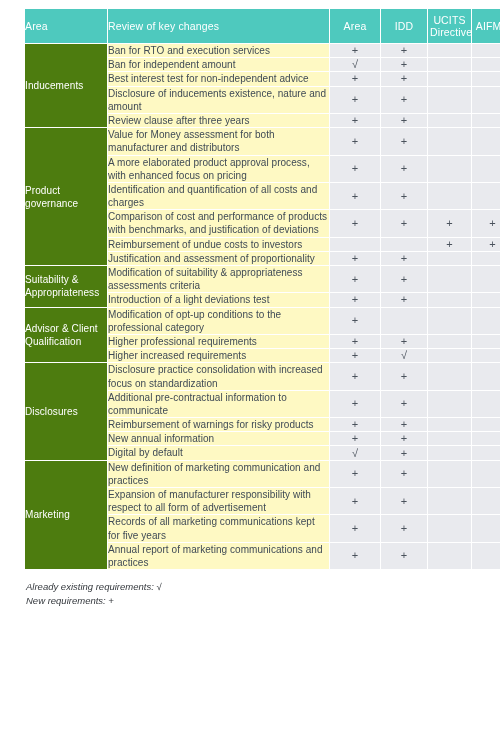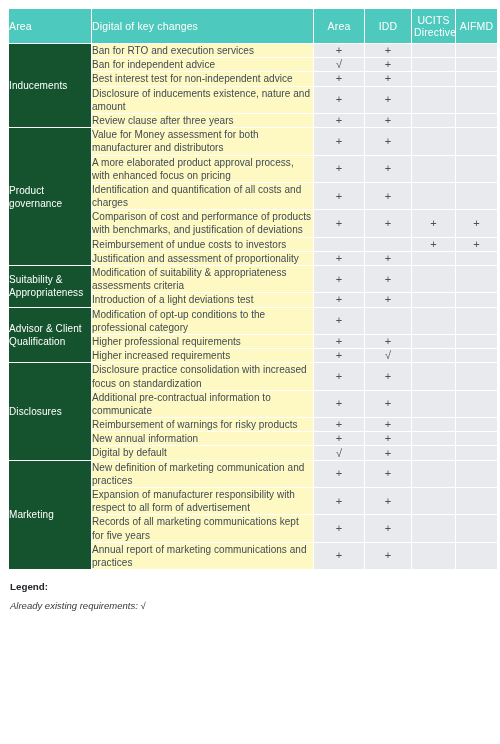--- a/index.html
+++ b/index.html
@@ -12,21 +12,21 @@
     height: 744px;
     font-family: "Liberation Sans", sans-serif;
     color: #3d4852;
     overflow: hidden;
   }
   .page {
     position: relative;
     width: 500px;
     height: 596px;
     box-sizing: border-box;
-    padding: 8px 8px 0 8px;
+    padding: 8px 8px 0 24px;
     background: #ffffff;
   }
   table.matrix {
     width: 484px;
     border-collapse: separate;
     border-spacing: 1px;
     table-layout: fixed;
     background: #ffffff;
   }
   table.matrix th, table.matrix td {
@@ -43,21 +43,21 @@
     height: 28px;
     padding: 3px 8px;
     text-align: left;
     letter-spacing: 0.15px;
   }
   thead th.center {
     text-align: center;
     padding: 3px 2px;
   }
   td.area {
-    background: #14532d;
+    background: #4d7c0f;
     color: #ffffff;
     font-size: 10px;
     line-height: 1.3;
     vertical-align: top;
     padding: 7px 0 7px 9px;
     letter-spacing: 0.1px;
   }
   td.summary {
     background: #fef9c3;
     color: #3f4a55;
@@ -109,38 +109,38 @@
       <col class="c-area">
         <col class="c-sum">
         <col class="c-mifid">
       <col class="c-idd">
         <col class="c-ucits">
         <col class="c-aifmd">
     </colgroup>
     <thead>
       <tr>
         <th>Area</th>
-        <th>Digital of key changes</th>
+        <th>Review of key changes</th>
         <th class="center">Area</th>
         <th class="center">IDD</th>
         <th class="center"><span>UCITS</span><br><span>Directive</span></th>
         <th class="center">AIFMD</th>
       </tr>
     </thead>
     <tbody id="tbody">
         <tr>
           <td class="area" rowspan="5">Inducements</td>
           <td class="summary">Ban for RTO and execution services</td>
           <td class="mark"><span class="glyph">+</span></td>
           <td class="mark"><span class="glyph">+</span></td>
           <td class="mark"><span class="glyph"></span></td>
           <td class="mark"><span class="glyph"></span></td>
         </tr>
         <tr>
-          <td class="summary">Ban for independent advice</td>
+          <td class="summary">Ban for independent amount</td>
           <td class="mark"><span class="glyph">√</span></td>
           <td class="mark"><span class="glyph">+</span></td>
           <td class="mark"><span class="glyph"></span></td>
           <td class="mark"><span class="glyph"></span></td>
         </tr>
         <tr>
           <td class="summary">Best interest test for non-independent advice</td>
           <td class="mark"><span class="glyph">+</span></td>
           <td class="mark"><span class="glyph">+</span></td>
           <td class="mark"><span class="glyph"></span></td>
@@ -302,17 +302,17 @@
           <td class="summary">Annual report of marketing communications and practices</td>
           <td class="mark"><span class="glyph">+</span></td>
           <td class="mark"><span class="glyph">+</span></td>
           <td class="mark"><span class="glyph"></span></td>
           <td class="mark"><span class="glyph"></span></td>
         </tr>
       </tbody>
   </table>
 
   <div class="legend">
-    <div class="legend-title">Legend:</div>
     <div class="legend-line">Already existing requirements: √</div>
+    <div class="legend-line">New requirements: +</div>
   </div>
 
 </div>
 
 </body></html>

